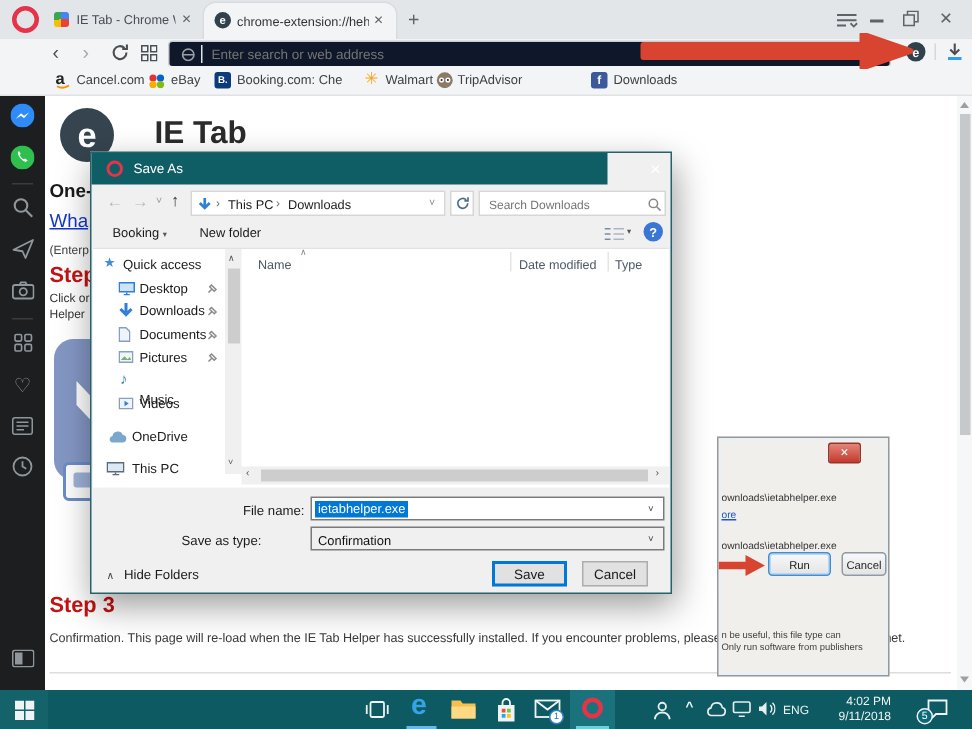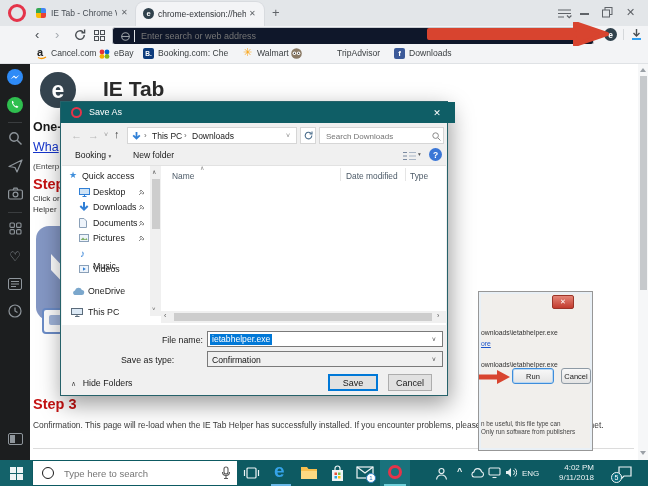--- a/index.html
+++ b/index.html
@@ -20,21 +20,21 @@
   
   .sidebar{left:0;top:63px;width:30px;height:397px;background:#1c1e1f;z-index:5;}
   .sbi{left:7px;width:16px;height:16px;}
   
   .page{left:30px;top:63px;width:618px;height:397px;background:#fff;z-index:1;}
   .frag{white-space:nowrap;}
   .red{color:#c51212;font-weight:bold;}
   
   .dlg{left:60px;top:101px;width:388px;height:295px;background:#f0f0f0;z-index:40;
        border:1px solid #26626a;box-shadow:2px 8px 22px rgba(0,0,0,.4);box-sizing:border-box;font-size:9px;color:#1a1a1a;}
-  .dlg .title{left:0;top:0;width:394px;height:21px;background:#0f5e66;}
+  .dlg .title{left:0;top:0;width:344px;height:21px;background:#0f5e66;}
   .field{background:#fff;border:1px solid #d6d6d6;box-sizing:border-box;}
   .combo{background:#fff;border:1px solid #7a7a7a;box-sizing:border-box;}
   .btn{background:#e1e1e1;border:1px solid #adadad;box-sizing:border-box;display:flex;align-items:center;justify-content:center;font-size:9px;color:#1a1a1a;}
   .btn-def{border:2px solid #0078d7;}
   .treetxt{font-size:8.8px;color:#1a1a1a;white-space:nowrap;}
   .hdrtxt{font-size:8.4px;color:#4c5a67;}
   
   .embed{left:448px;top:228px;width:115px;height:160px;background:#f1efec;border:1px solid #979797;
          box-shadow:inset 0 0 0 2px #e9f0f6;box-sizing:border-box;z-index:2;}
   .obtn{background:linear-gradient(#f8f8f8,#e4e4e4);border:1px solid #8e9aa5;border-radius:3px;
@@ -265,21 +265,21 @@
       <span class="abs bktxt" style="left:14px;top:1px;">Walmart</span>
     </div>
     <div class="abs" style="left:291px;top:4px;">
       <svg class="abs" width="11" height="11">
           <circle cx="5.5" cy="5.5" r="5.3" fill="#8a7a66"></circle>
           <circle cx="3.4" cy="5.3" r="1.7" fill="#fff"></circle>
           <circle cx="7.6" cy="5.3" r="1.7" fill="#fff"></circle>
           <circle cx="3.4" cy="5.3" r="0.7" fill="#222"></circle>
           <circle cx="7.6" cy="5.3" r="0.7" fill="#222"></circle>
         </svg>
-      <span class="abs bktxt" style="left:14px;top:0;margin-left:32px;">TripAdvisor</span>
+      <span class="abs bktxt" style="left:14px;top:0;">TripAdvisor</span>
     </div>
     <div class="abs" style="left:394px;top:4px;">
       <span class="abs ico" style="left:0;top:0;width:11px;height:11px;background:#3c5a99;border-radius:2px;color:#fff;font-size:8px;font-weight:bold;">f</span>
       <span class="abs bktxt" style="left:15px;top:0;">Downloads</span>
     </div>
   </div>
 
   <svg class="abs" style="left:425px;top:22px;z-index:30;" width="185" height="24" viewBox="0 0 185 24">
     <polygon points="4,8 150,8 150,1 182,12 150,23 150,16 4,16" fill="#d8442f" stroke="#d8442f" stroke-width="4" stroke-linejoin="round"></polygon>
   </svg>
@@ -451,30 +451,20 @@
     <div class="abs ico" style="left:0;top:0;width:32px;height:26px;background:#14626a;">
       <svg width="13" height="13">
           <g fill="#eef4f5">
             <rect x="0" y="0" width="6" height="6"></rect>
             <rect x="7" y="0" width="6" height="6"></rect>
             <rect x="0" y="7" width="6" height="6"></rect>
             <rect x="7" y="7" width="6" height="6"></rect>
           </g>
         </svg>
     </div>
-    <div class="abs" style="left:33px;top:1px;width:204px;height:24px;background:#fff;">
-      <div class="abs" style="left:9px;top:6px;width:12px;height:12px;border:1.5px solid #1a1a1a;border-radius:50%;box-sizing:border-box;"></div>
-      <input class="abs" style="left: 29px; top: 5px; width: 150px; height: 13px; border: 0px; outline: 0px; font-size: 9.5px; color: rgb(74, 74, 74); background: transparent;" placeholder="Type here to search">
-      <svg class="abs" style="left:188px;top:5px;" width="10" height="14">
-          <g fill="none" stroke="#5a5a5a" stroke-width="1.1">
-            <rect x="3" y="1" width="4" height="7" rx="2"></rect>
-            <path d="M1.5 6a3.5 3.5 0 0 0 7 0M5 9.5V12M3 12.5h4"></path>
-          </g>
-        </svg>
-    </div>
     <div class="abs ico" style="left:242px;top:5px;width:18px;height:16px;">
       <svg width="17" height="14">
           <g fill="none" stroke="#eef4f5" stroke-width="1.2">
             <rect x="4" y="2" width="9" height="10" rx="1"></rect>
             <path d="M1.5 4v6M15.5 4v6"></path>
           </g>
         </svg>
     </div>
     <div class="abs" style="left:268px;top:0;width:26px;height:26px;">
       <div class="abs" style="left:6px;top:0px;color:#35a3e8;font-size:19px;font-weight:bold;">e</div>

